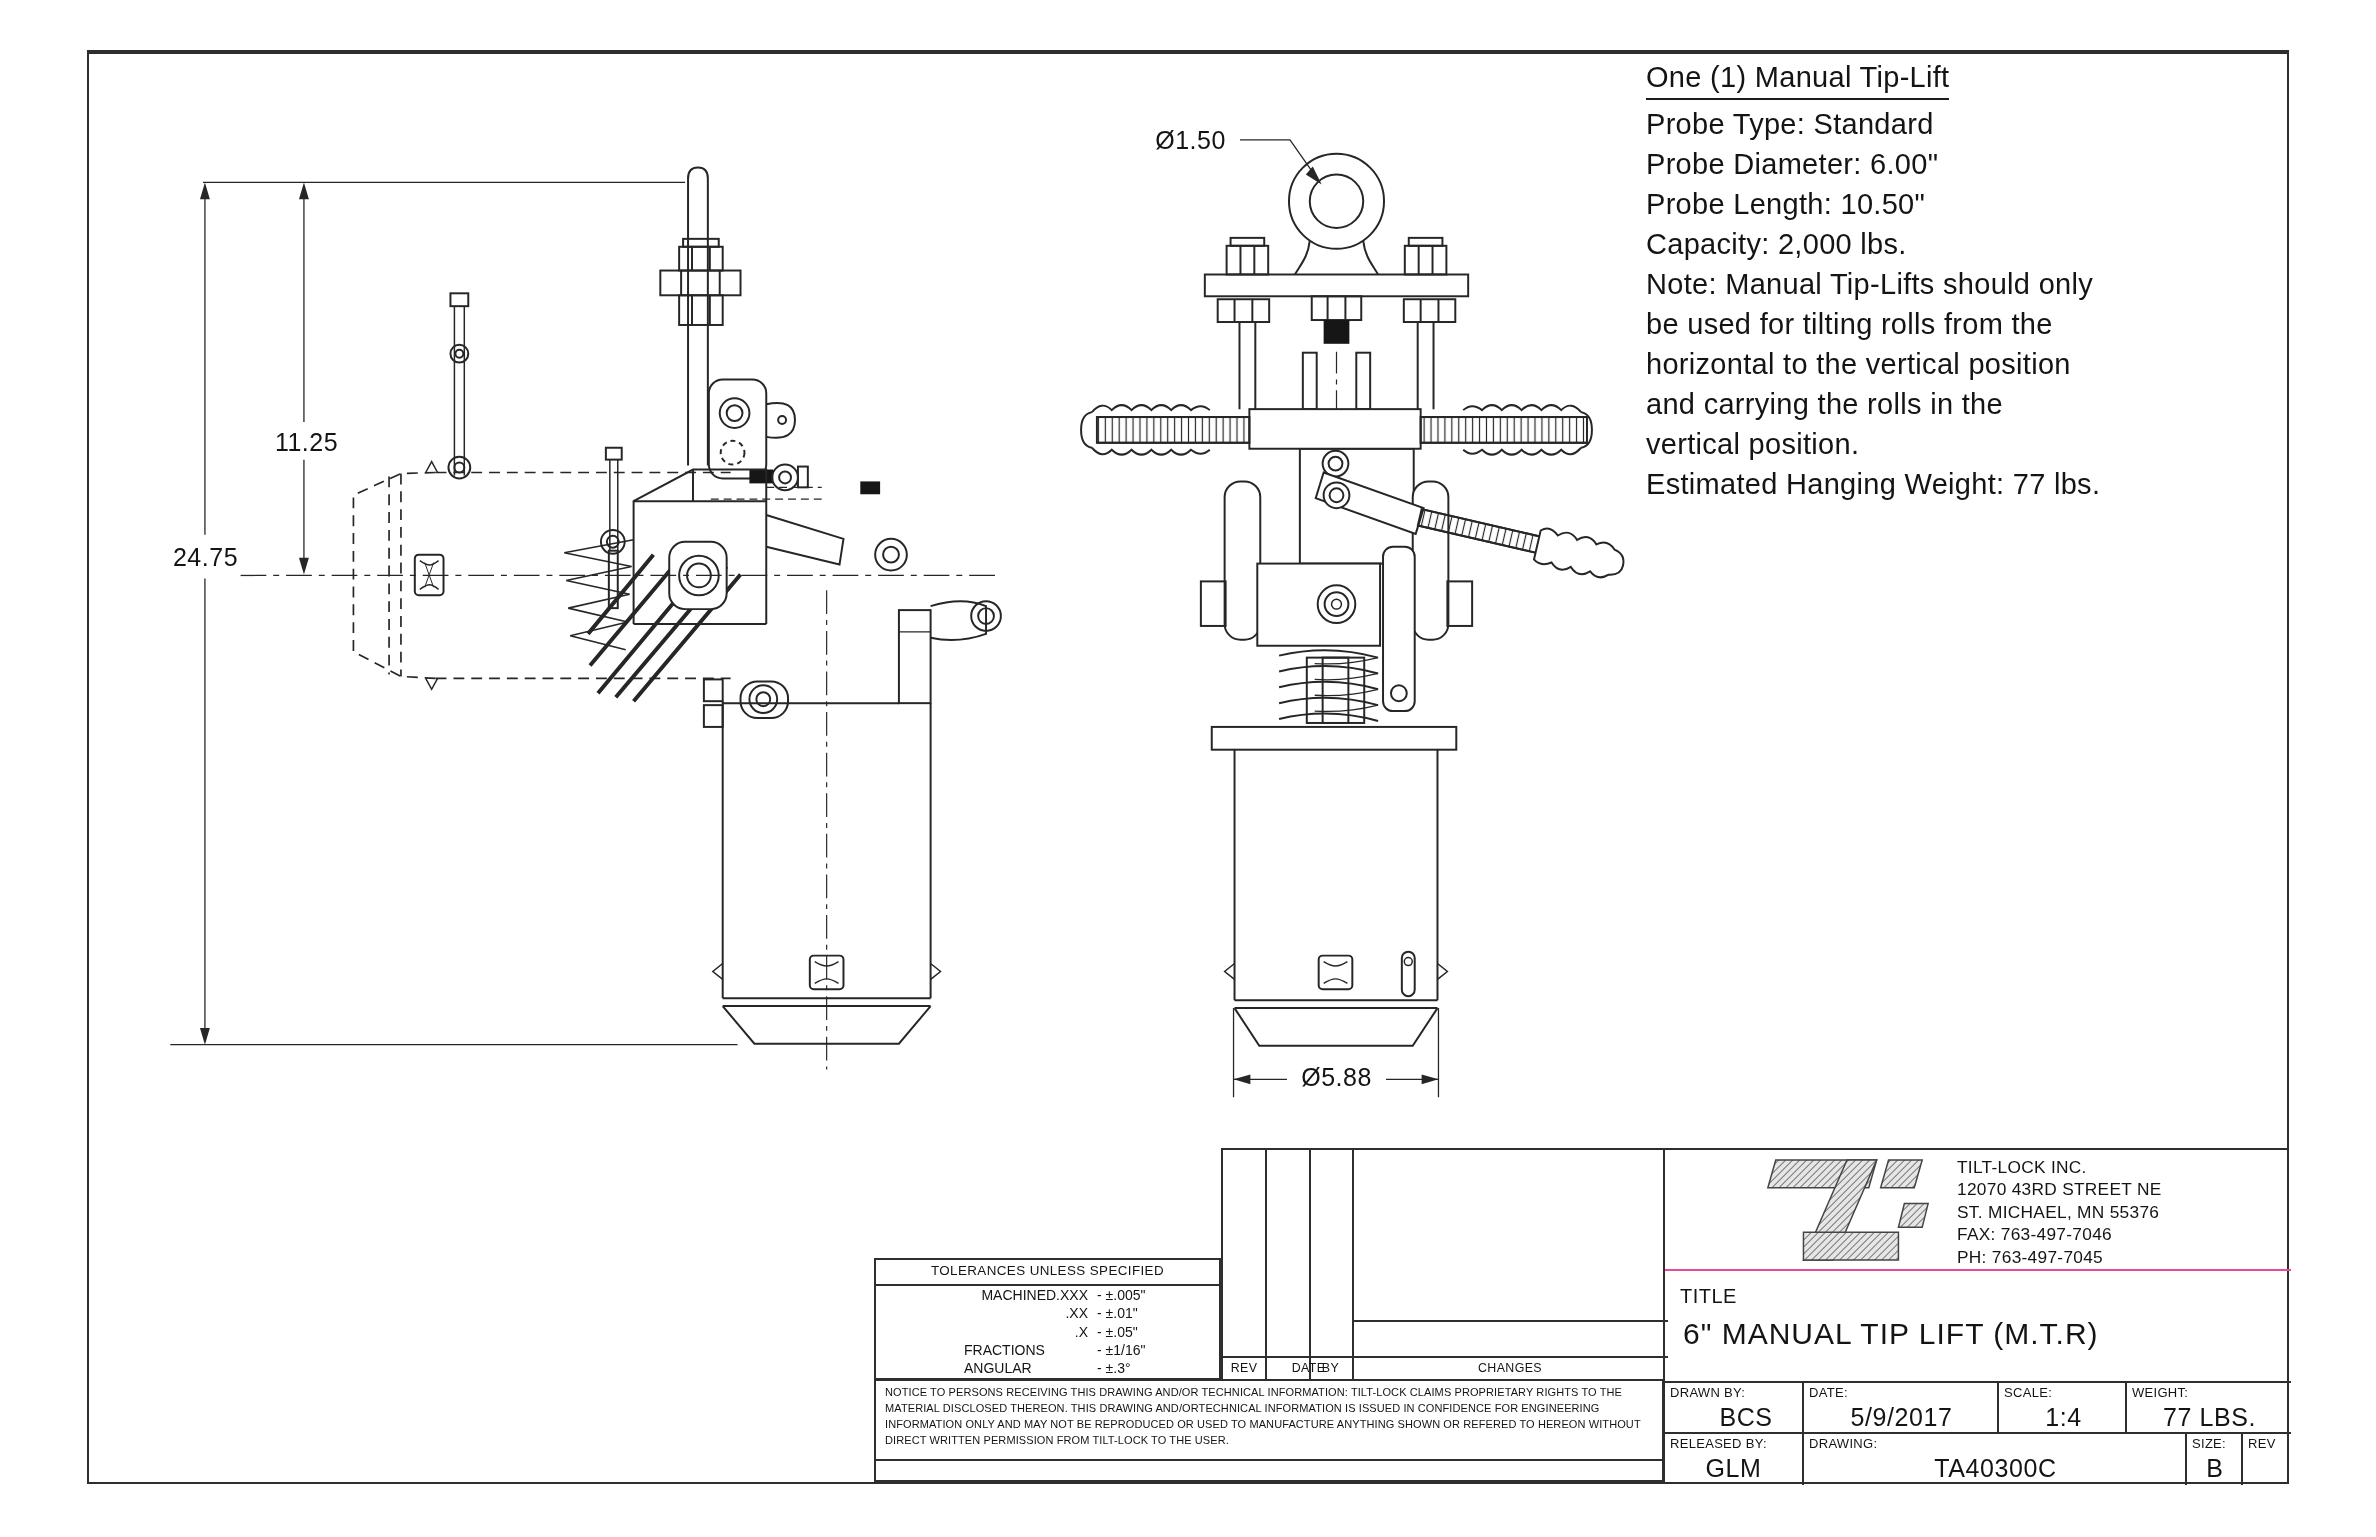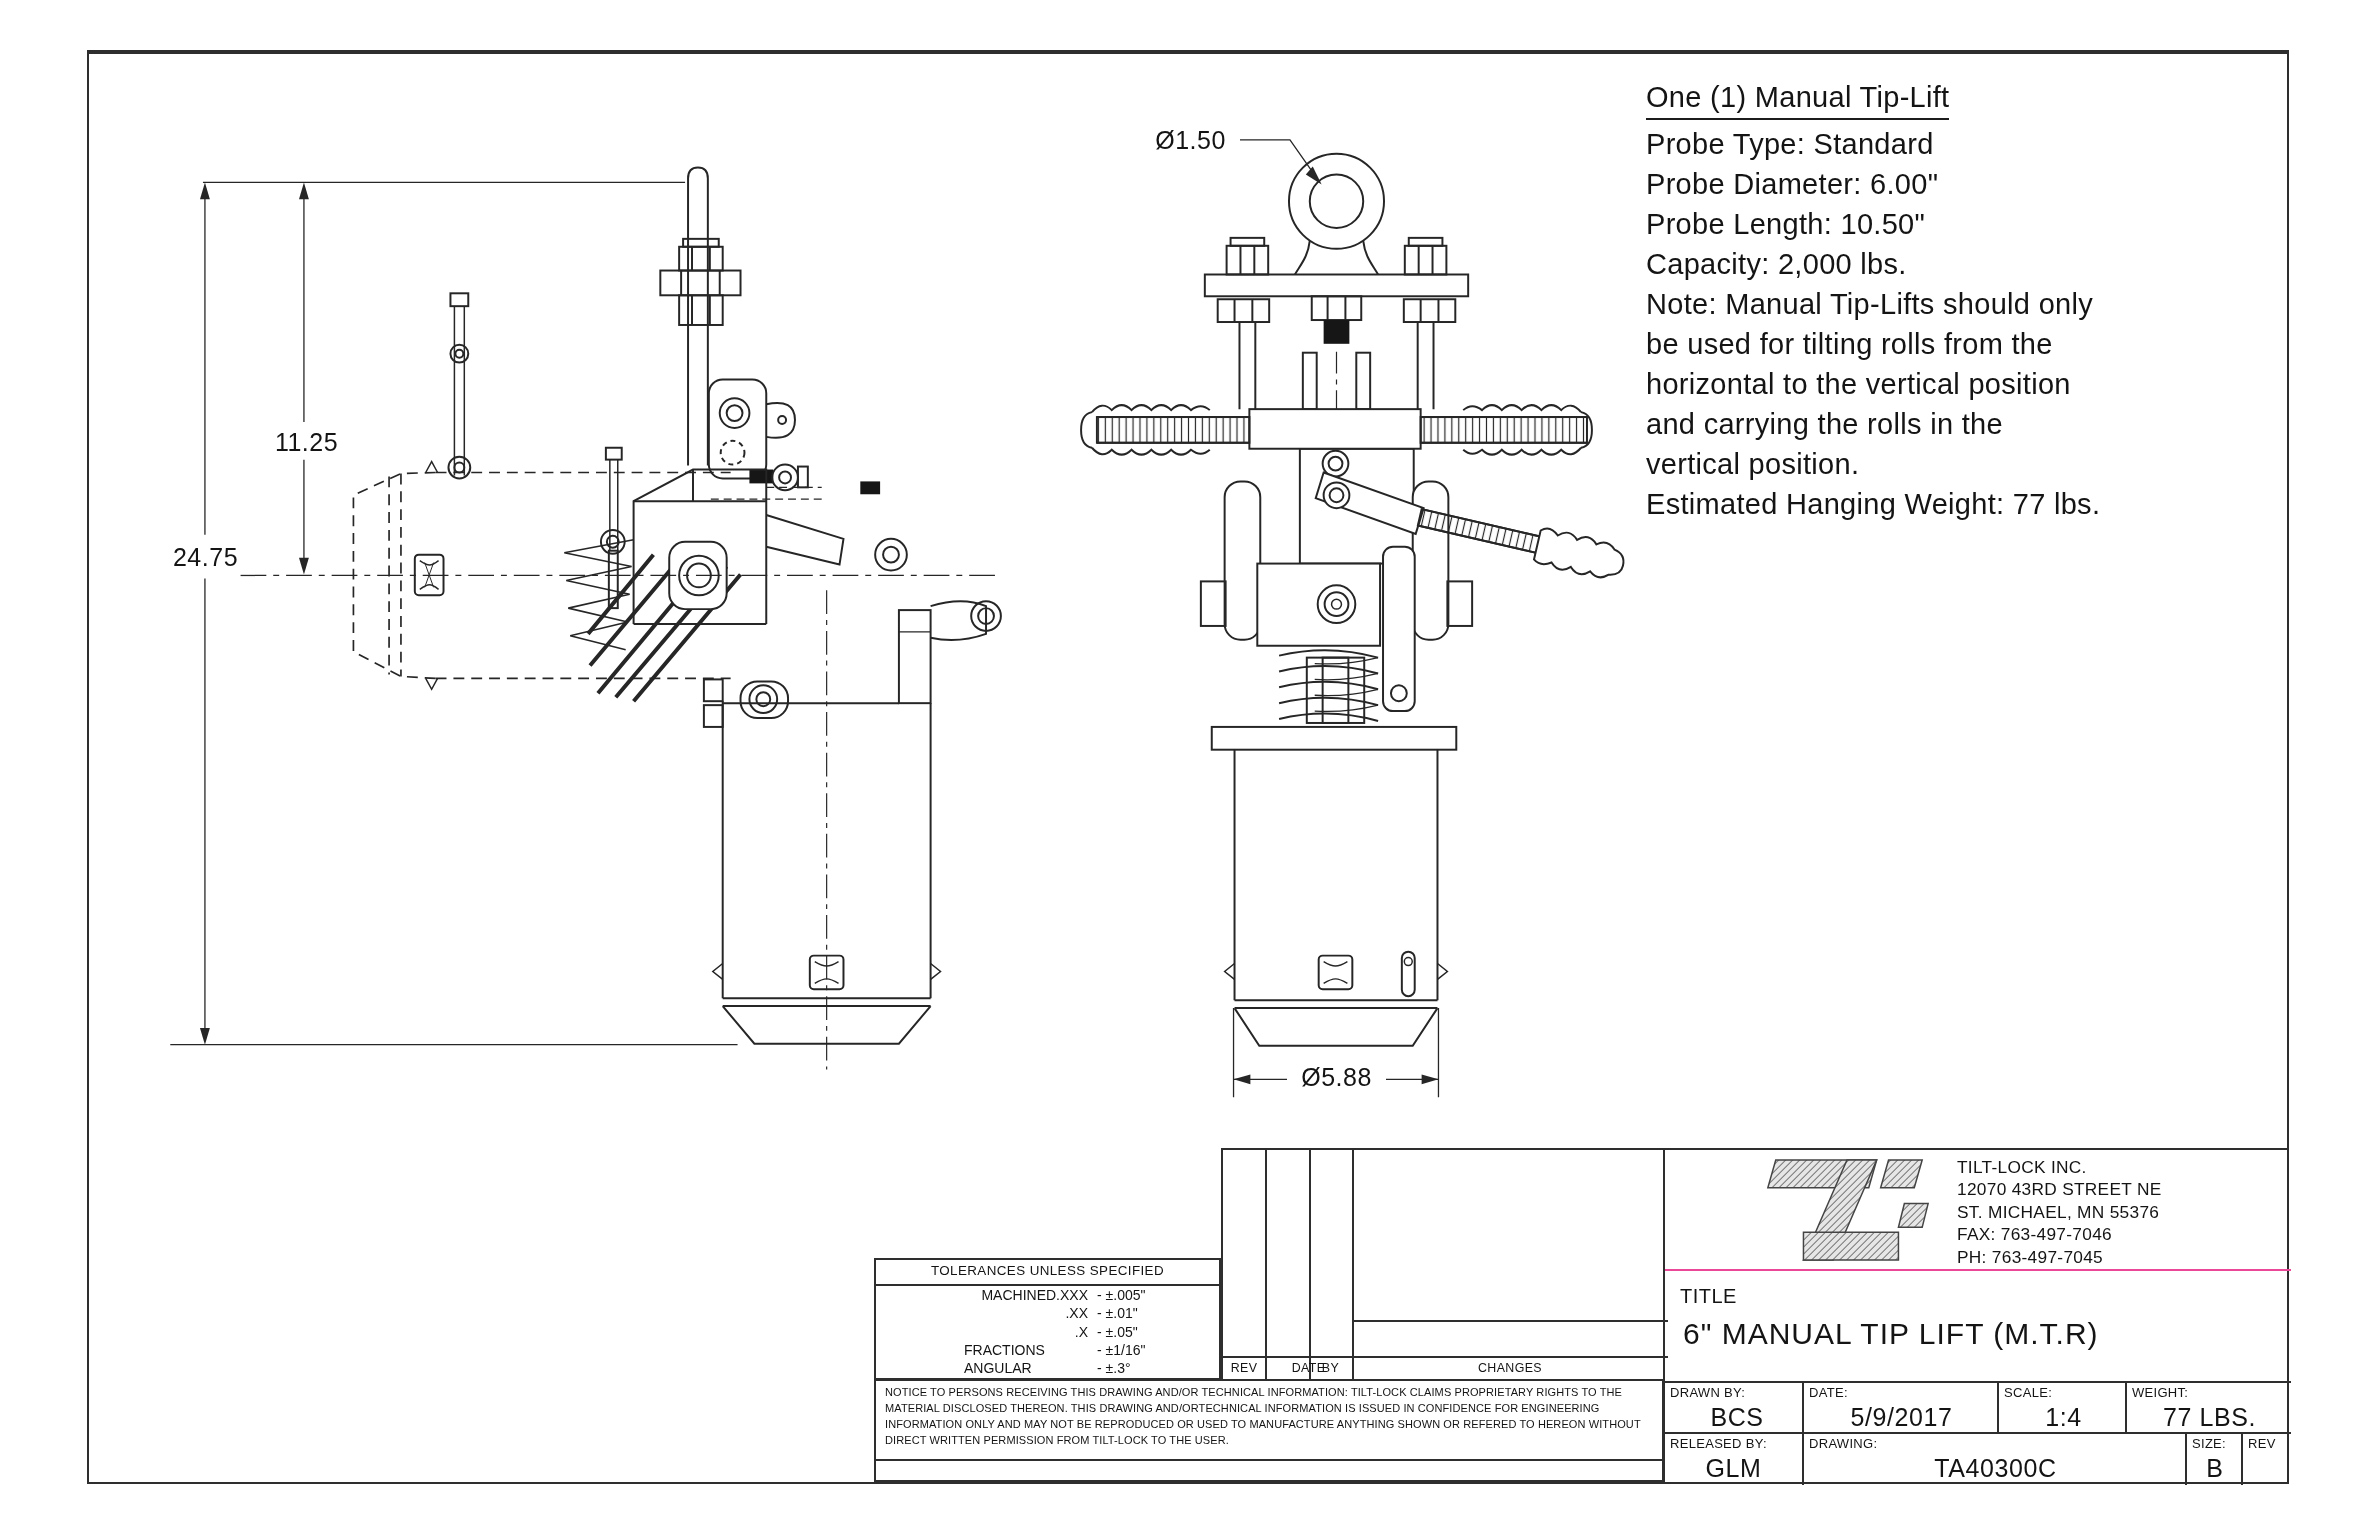--- a/index.html
+++ b/index.html
@@ -5,21 +5,21 @@
   html,body{margin:0;padding:0;}
   body{width:2376px;height:1538px;position:relative;background:#fff;
        font-family:"Liberation Sans","DejaVu Sans",sans-serif;color:#141414;}
   .abs{position:absolute;box-sizing:border-box;}
   
   .frame{left:87px;top:50px;width:2202px;height:1434px;border:2px solid #2e2e2e;border-top-width:4px;}
   
   svg.art{left:0;top:0;}
   
   .spec{left:1646px;top:57px;width:642px;font-size:29px;line-height:40px;letter-spacing:0.3px;}
-  .spec-head{display:inline-block;border-bottom:2px solid #1c1c1c;padding-bottom:1px;margin-bottom:4px;margin-top:20px;}
+  .spec-head{display:inline-block;border-bottom:2px solid #1c1c1c;padding-bottom:1px;margin-bottom:4px;}
   
   .dimtxt{background:#fff;font-size:25px;text-align:center;letter-spacing:0.5px;}
   
   .tolbox{left:874px;top:1258px;width:347px;height:122px;border:2px solid #2e2e2e;font-size:13.4px;}
   .tol-title{text-align:center;padding-top:3px;height:21px;border-bottom:2px solid #2e2e2e;letter-spacing:0.4px;}
   .tol-row{display:flex;padding-left:88px;height:18.3px;align-items:center;font-size:14px;}
   .tol-label{width:124px;}
   .tol-label.ra{text-align:right;}
   .tol-val{margin-left:9px;}
   
@@ -356,21 +356,21 @@
       <div>ST. MICHAEL, MN 55376</div>
       <div>FAX: 763-497-7046</div>
       <div>PH: 763-497-7045</div>
     </div>
   </div>
   <div class="tb-titlerow">
     <div class="tb-title-label">TITLE</div>
     <div class="tb-title">6" MANUAL TIP LIFT (M.T.R)</div>
   </div>
   <div class="tb-row tb-r1">
-    <div class="cell first" style="left:0;width:144px;">
+    <div class="cell first" style="left:0;width:144px;padding-left:18px;">
       <span class="cell-label">DRAWN BY:</span>
       <div class="cell-value">BCS</div>
     </div>
     <div class="cell" style="left:137px;width:195px;">
       <span class="cell-label">DATE:</span>
       <div class="cell-value">5/9/2017</div>
     </div>
     <div class="cell" style="left:332px;width:129px;">
       <span class="cell-label">SCALE:</span>
       <div class="cell-value">1:4</div>

